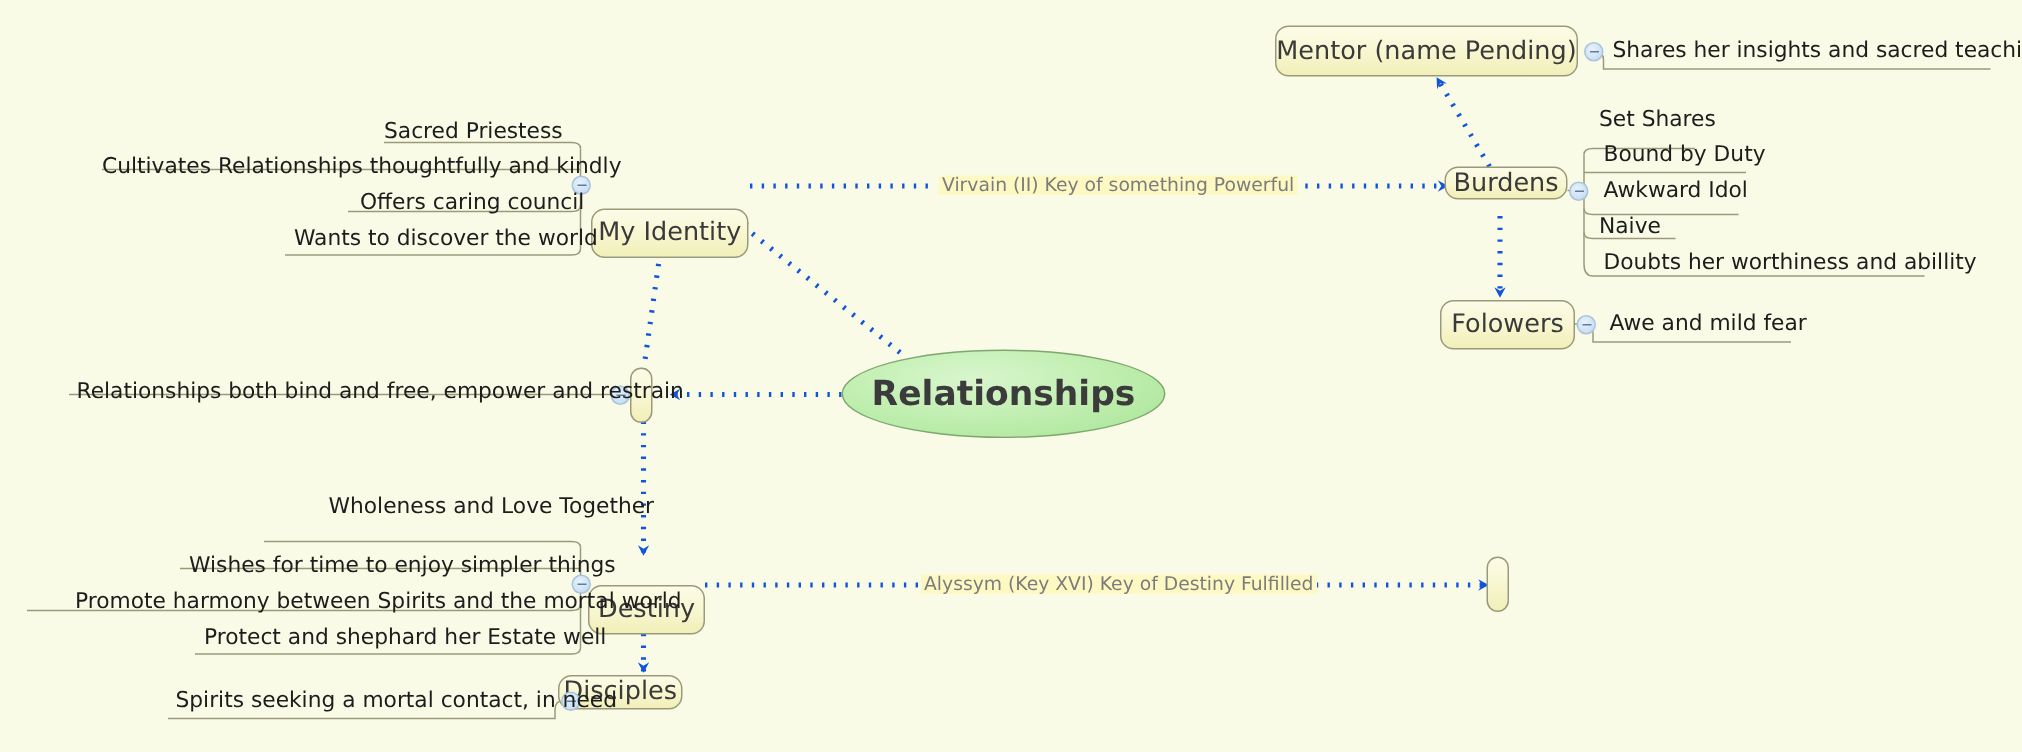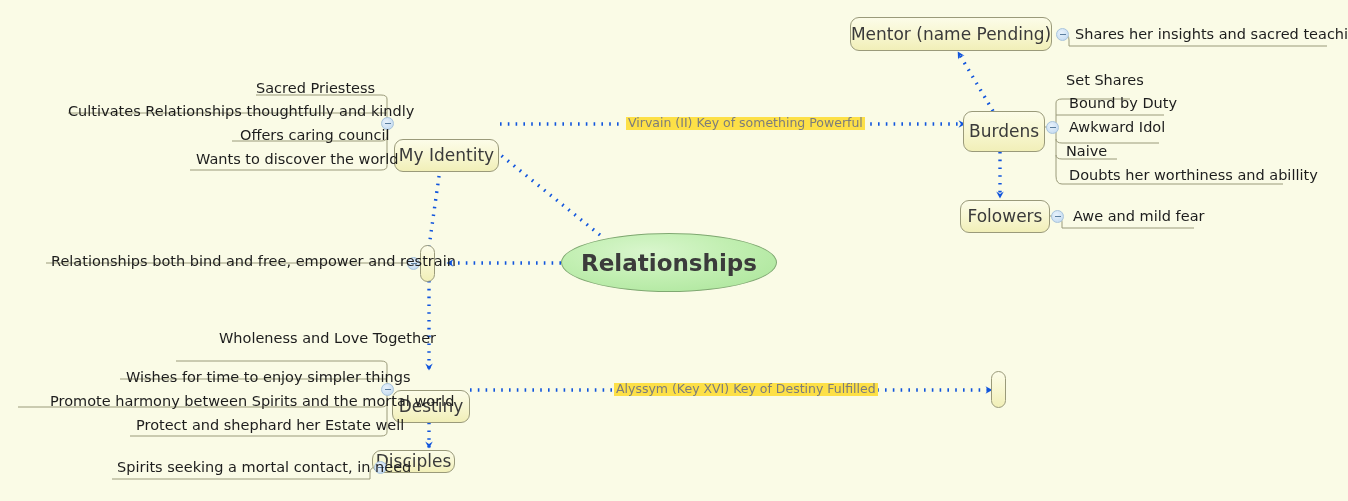--- a/index.html
+++ b/index.html
@@ -64,21 +64,21 @@
     font-size: 14.5px;
     line-height: 1;
     white-space: nowrap;
   }
   .edge-label {
     position: absolute;
     color: #7c7c7c;
     font-size: 12.5px;
     line-height: 1;
     white-space: nowrap;
-    background: #fde047;
+    background: #fef9c3;
     padding: 0 2px;
   }
   .toggle {
     position: absolute;
     width: 13px;
     height: 13px;
     border-radius: 50%;
     background: radial-gradient(circle at 40% 35%, #e8f2fb 0%, #cfe2f4 60%, #b9d4ec 100%);
     border: 1px solid #a8c4dd;
     box-sizing: border-box;
@@ -176,21 +176,21 @@
   </div>
 
   <div class="node" style="left:372px; top:450px; width:83px; height:23px;">
     <span>Disciples</span>
   </div>
 
   <div class="node" style="left:850px; top:17px; width:202px; height:34px;">
     <span>Mentor (name Pending)</span>
   </div>
 
-  <div class="node" style="left:963px; top:111px; width:82px; height:41px;">
+  <div class="node" style="left:963px; top:111px; width:82px; height:22px;">
     <span>Burdens</span>
   </div>
 
   <div class="node" style="left:960px; top:200px; width:90px; height:33px;">
     <span>Folowers</span>
   </div>
 
   <div class="node pill" style="left:420px; top:245px; width:15px; height:37px;">
     <span></span>
   </div>

